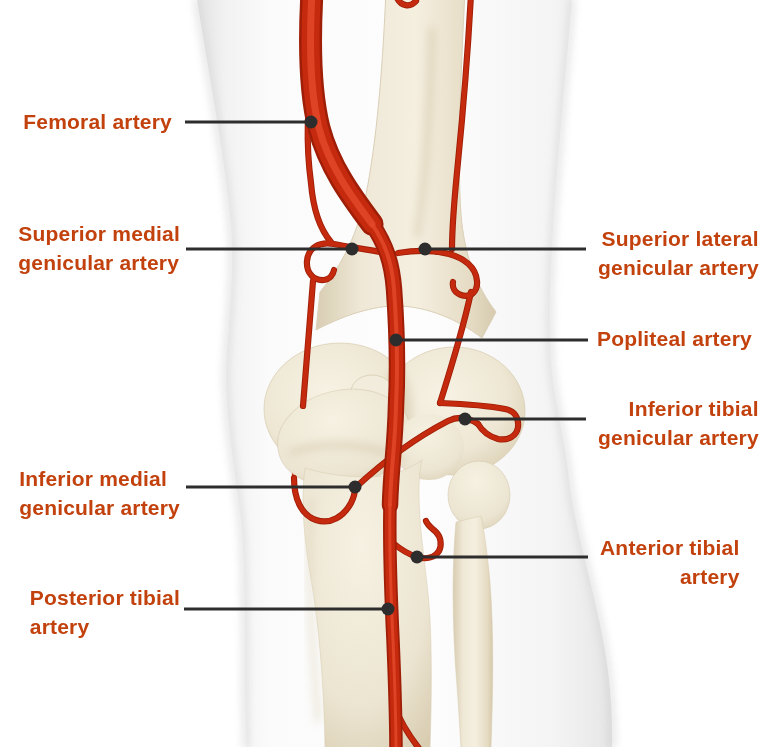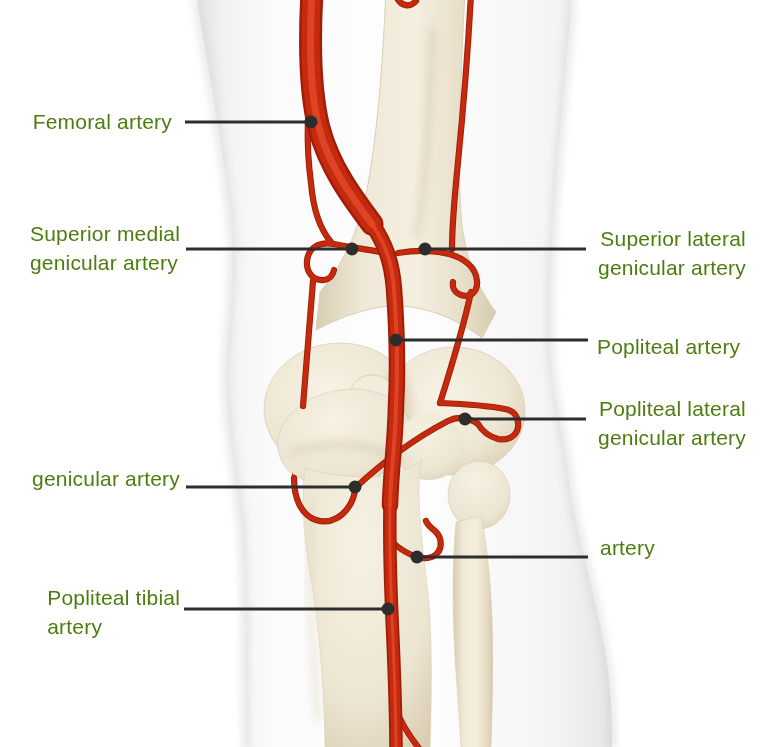--- a/index.html
+++ b/index.html
@@ -2,22 +2,22 @@
 <html><head>
 <meta charset="utf-8">
 <style>
   html,body{margin:0;padding:0;background:#ffffff;}
   .stage{
     position:relative;width:768px;height:747px;overflow:hidden;background:#fff;
     font-family:"Liberation Sans",sans-serif;
   }
   .stage svg{position:absolute;left:0;top:0;}
   .lbl{
-    position:absolute;color:#4d7c0f;font-size:21px;line-height:29px;
-    white-space:nowrap;letter-spacing:.2px;
+    position:absolute;color:#c2410c;font-size:21px;line-height:29px;
+    white-space:nowrap;letter-spacing:.2px;font-weight:bold;
   }
   .lbl .ln{display:block;}
   .lbl.c{text-align:left;}
   .lbl.r{text-align:right;}
   .lbl.l{text-align:right;}
   
   .vU{stroke:#9e1e07;stroke-width:6.2;fill:none;stroke-linecap:round;stroke-linejoin:round;}
   .vO{stroke:#c62a0e;stroke-width:4.4;fill:none;stroke-linecap:round;stroke-linejoin:round;}
   .mainU{stroke:#9e1e07;fill:none;stroke-linecap:round;}
   .mainO{stroke:#c62a0e;fill:none;stroke-linecap:round;}
@@ -201,39 +201,41 @@
   <div class="lbl r" style="top:107px;right:596px">
     <span class="ln">Femoral artery</span>
   </div>
 
   <div class="lbl c" style="top:219px;right:588px">
     <span class="ln">Superior medial</span>
     <span class="ln">genicular artery</span>
   </div>
 
   <div class="lbl c" style="top:464px;right:588px">
+    <span class="ln">Inferior medial</span>
     <span class="ln">genicular artery</span>
   </div>
 
   <div class="lbl c" style="top:583px;right:588px">
-    <span class="ln">Popliteal tibial</span>
+    <span class="ln">Posterior tibial</span>
     <span class="ln">artery</span>
   </div>
 
   <div class="lbl l" style="top:224px;left:598px">
     <span class="ln">Superior lateral</span>
     <span class="ln">genicular artery</span>
   </div>
 
-  <div class="lbl l" style="top:332px;left:597px">
+  <div class="lbl l" style="top:324px;left:597px">
     <span class="ln">Popliteal artery</span>
   </div>
 
   <div class="lbl l" style="top:394px;left:598px">
-    <span class="ln">Popliteal lateral</span>
+    <span class="ln">Inferior tibial</span>
     <span class="ln">genicular artery</span>
   </div>
 
   <div class="lbl l" style="top:533px;left:600px">
+    <span class="ln">Anterior tibial</span>
     <span class="ln">artery</span>
   </div>
 
 </div>
 
 </body></html>

